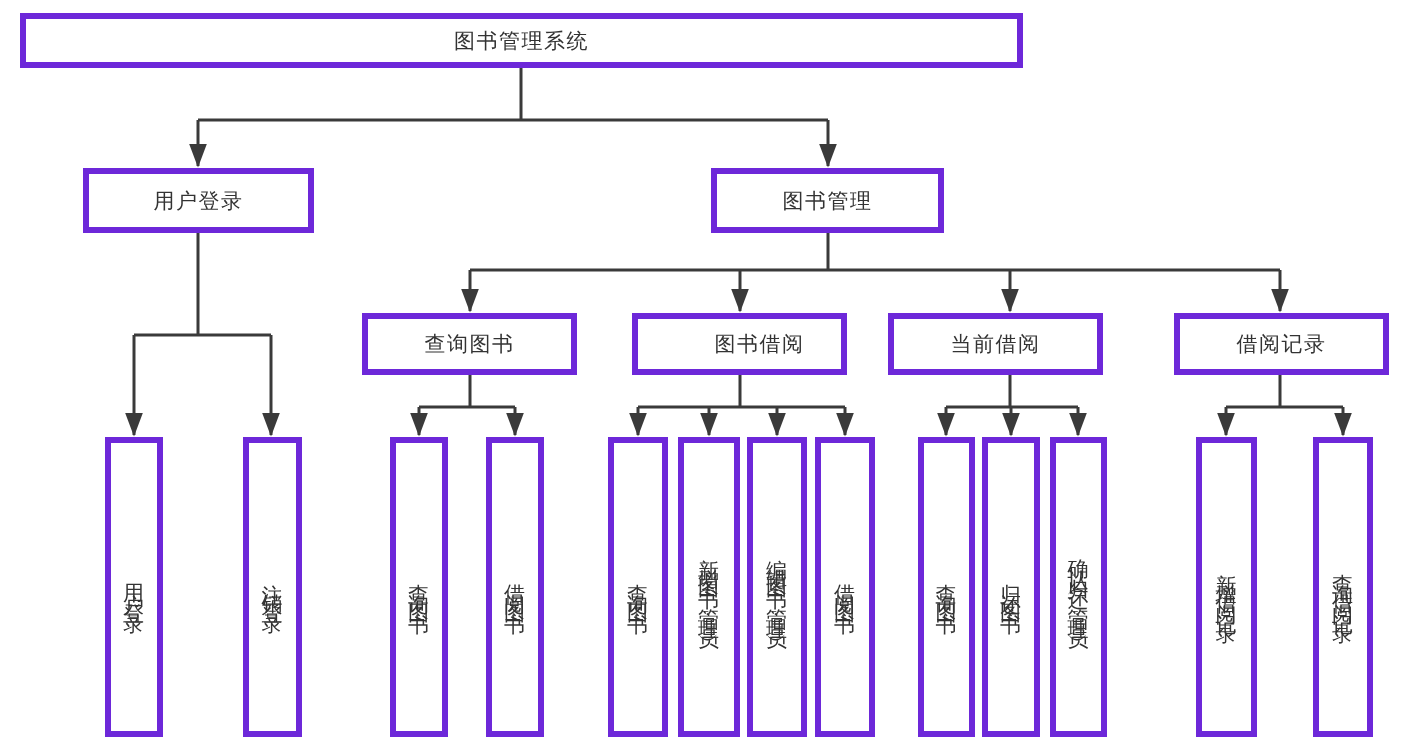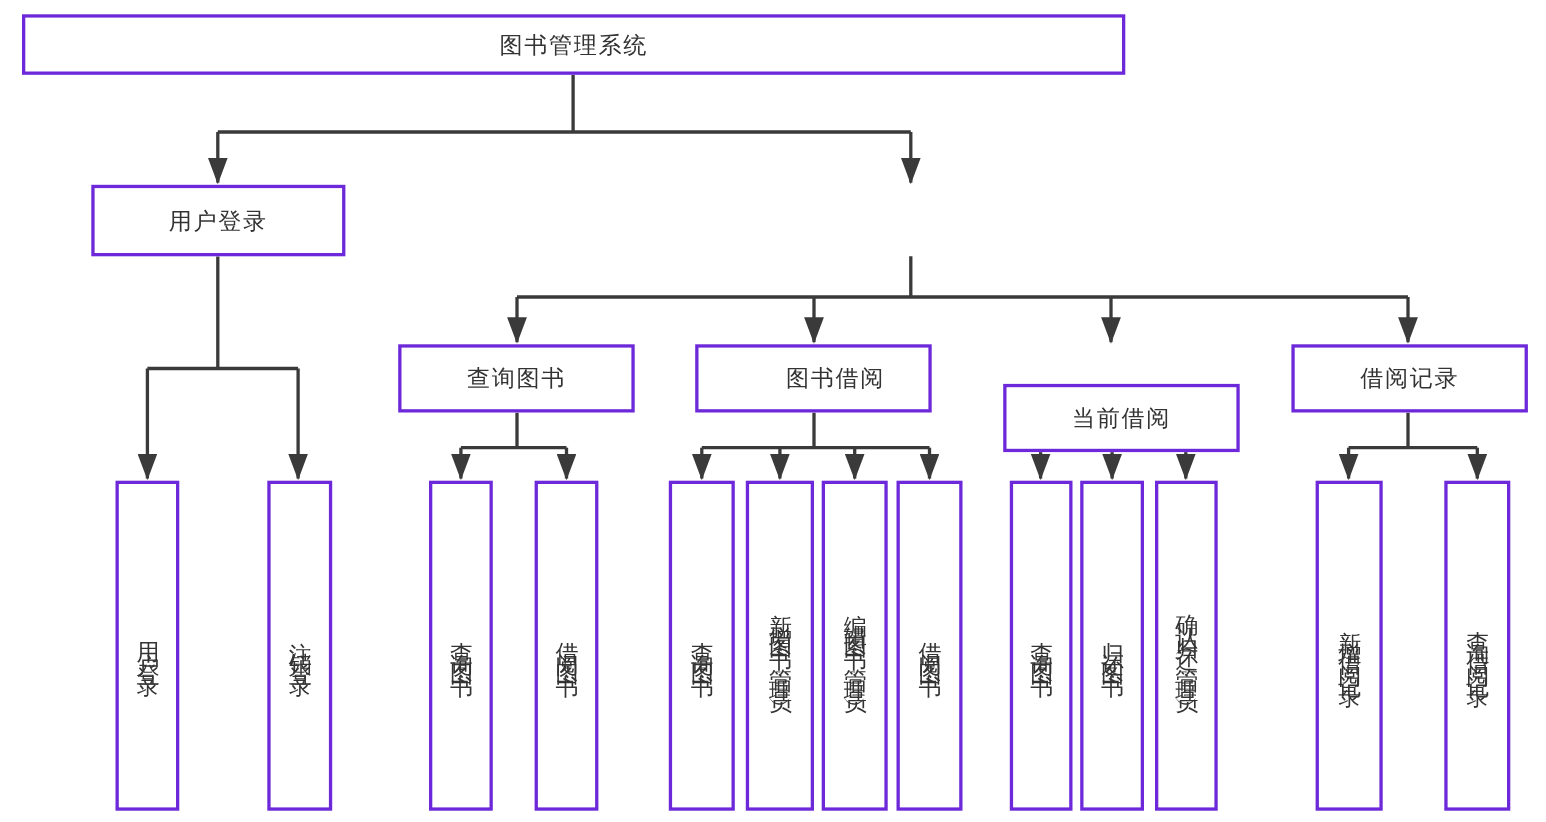--- a/index.html
+++ b/index.html
@@ -7,33 +7,33 @@
   body {
     font-family: "Liberation Sans", "DejaVu Sans", sans-serif;
     width: 1405px; height: 747px; overflow: hidden;
   }
   .stage {
     position: relative; width: 1405px; height: 747px; background: #ffffff;
   }
   .svg-layer { position: absolute; left: 0; top: 0; width: 1405px; height: 747px; }
   .node {
     position: absolute;
-    border: 3px solid #6d28d9;
+    border: 6px solid #6d28d9;
     background: #ffffff;
     display: flex; align-items: center; justify-content: center;
     color: #333333;
   }
   .hnode { font-size: 21px; letter-spacing: 1.5px; }
   .root-node  { left: 20px;  top: 13px;  width: 1003px; height: 55px; }
   .n-userlogin { left: 83px;  top: 168px; width: 231px; height: 65px; }
   .n-bookmgmt  { left: 711px; top: 168px; width: 233px; height: 65px; }
   .lvl3 { top: 313px; height: 62px; width: 215px; }
   .n-recommend { left: 362px; }
   .n-borrow    { left: 632px; padding-left: 40px; }
-  .n-current   { left: 912px; margin-top: 36px; }
+  .n-current   { left: 888px; }
   .n-records   { left: 1174px; }
   .vnode { top: 437px; height: 300px; }
   .vnode .vtext {
     writing-mode: vertical-rl;
     text-orientation: mixed;
     font-size: 21px;
     letter-spacing: 10px;
     line-height: 1;
     white-space: nowrap;
     color: #333333;
@@ -106,20 +106,21 @@
       <line x1="1078" y1="407" x2="1078" y2="435" marker-end="url(#ah)"></line>
 
       <line x1="1226" y1="407" x2="1226" y2="435" marker-end="url(#ah)"></line>
       <line x1="1343" y1="407" x2="1343" y2="435" marker-end="url(#ah)"></line>
     </g>
   </svg>
 
   <div class="node hnode root-node">图书管理系统</div>
 
   <div class="node hnode n-userlogin">用户登录</div>
+  <div class="node hnode n-bookmgmt">图书管理</div>
 
   <div class="node hnode lvl3 n-recommend">查询图书</div>
   <div class="node hnode lvl3 n-borrow">图书借阅</div>
   <div class="node hnode lvl3 n-current">当前借阅</div>
   <div class="node hnode lvl3 n-records">借阅记录</div>
 
   <div class="node vnode v1">
     <span class="vtext">用户登录</span>
   </div>
   <div class="node vnode v2">

